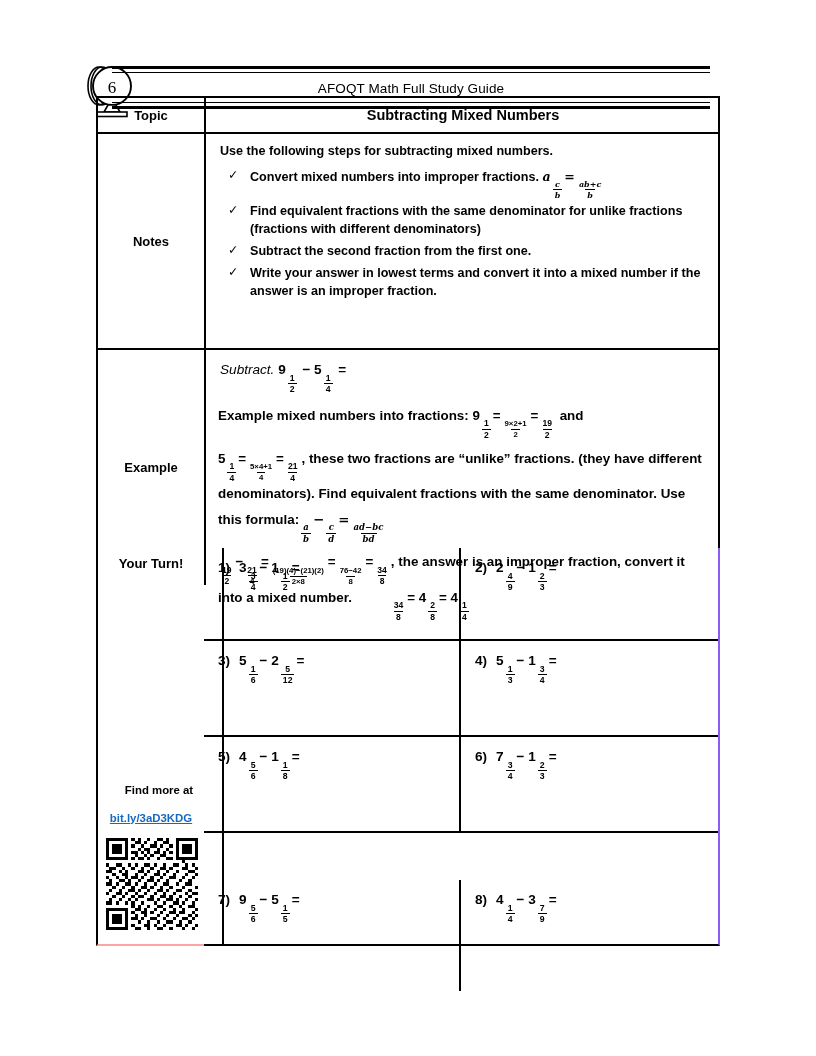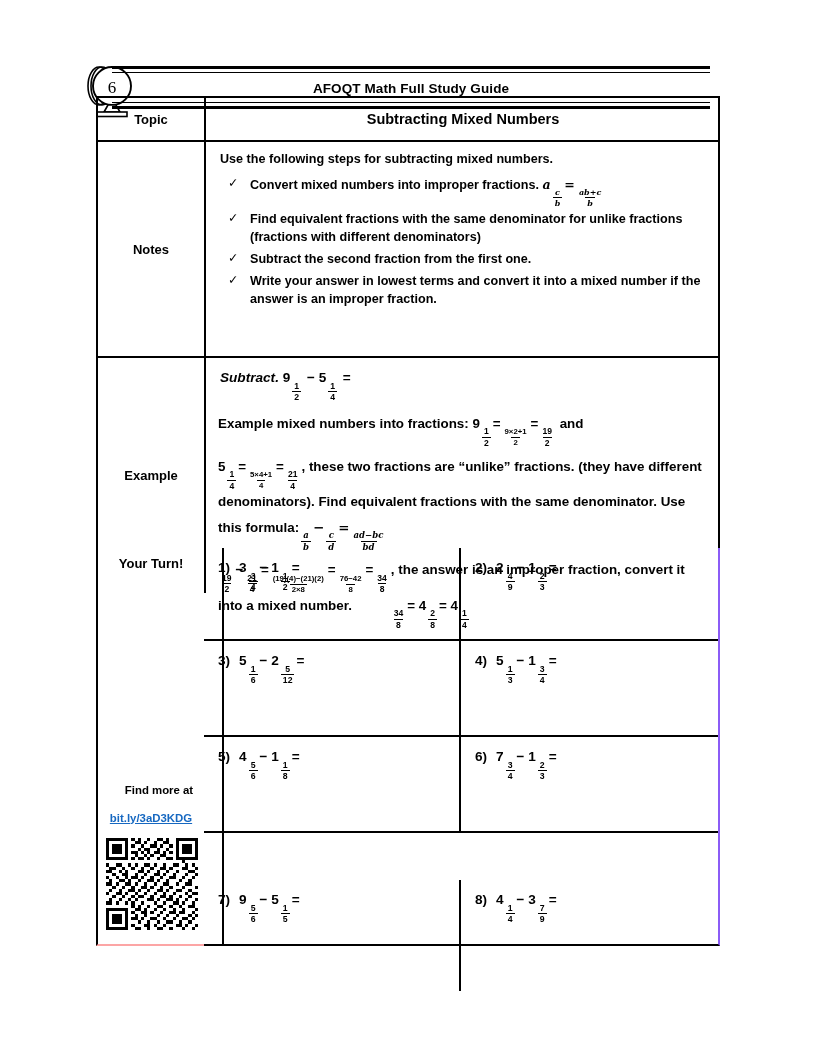--- a/index.html
+++ b/index.html
@@ -19,41 +19,41 @@
   }
   .hdr-lines { position: absolute; left: 112px; top: 36px; width: 598px; height: 44px; }
   .hdr-rule { position: absolute; left: 0; width: 598px; background: #000; }
   .hdr-rule.r1 { top: 0px;  height: 3px; }
   .hdr-rule.r2 { top: 6px;  height: 1px; }
   .hdr-rule.r3 { top: 36px; height: 1px; }
   .hdr-rule.r4 { top: 40px; height: 3px; }
   .hdr-title {
     position: absolute; left: 0; top: 9px; width: 598px; height: 26px;
     display: flex; align-items: center; justify-content: center;
-    font-size: 13.5px; font-weight: bold; letter-spacing: .1px; text-align: center;
+    font-size: 13.5px; font-weight: normal; letter-spacing: .1px; text-align: center;
   }
 
   
   .tbl {
     position: absolute; left: 96px; top: 96px;
     width: 624px; height: 850px;
     border: 2px solid #000;
   }
   .row { display: flex; width: 100%; border-bottom: 2px solid #000; }
   .row:last-child { border-bottom: none; }
   .lab {
     width: 108px; flex: 0 0 108px;
     border-right: 2px solid #000;
     display: flex; align-items: center; justify-content: center;
     font-size: 13px; font-weight: bold;
     padding: 4px 2px;
   }
   .cell { flex: 1 1 auto; padding: 8px 10px 8px 12px; border-radius: 16px; }
 
-  .row-topic { height: 44px; }
+  .row-topic { height: 36px; }
   .row-topic .cell {
     display: flex; align-items: center; justify-content: center;
     font-size: 14.5px; font-weight: bold;
   }
   .row-notes  { height: 216px; }
   .row-example{ height: 235px; }
 
   
   .notes-intro { font-size: 12.6px; font-weight: 600; margin: 2px 0 10px 2px; }
   .bl { list-style: none; margin: 0; padding: 0; }
@@ -72,21 +72,21 @@
   .fr {
     display: inline-flex; flex-direction: column; align-items: center;
     vertical-align: -0.48em; margin: 0 2px; line-height: 1;
   }
   .fr .nu { font-size: .64em; padding: 0 2px 1px; }
   .fr .de { font-size: .64em; padding: 1px 2px 0; border-top: 1.3px solid #000; }
   .fr.sm .nu, .fr.sm .de { font-size: .58em; }
 
   
   .ex-head { font-size: 13.6px; font-weight: bold; margin: 4px 0 10px 2px; }
-  .ex-head .lead { font-style: italic; font-weight: bold; }
+  .ex-head .lead { font-style: italic; font-weight: normal; }
   .ex-body { font-size: 13.4px; font-weight: bold; }
   .ex-body p { margin: 0 0 7px 0; line-height: 1.85; }
 
   
   .turn-wrap { position: absolute; left: 96px; top: 548px; width: 624px; height: 398px; }
   .turn-lab {
     position: absolute; left: 0; top: 0; width: 128px; height: 398px;
     border-right: 2px solid #000; border-bottom: 2px solid #fca5a5;
     border-left: 2px solid #000;
   }

